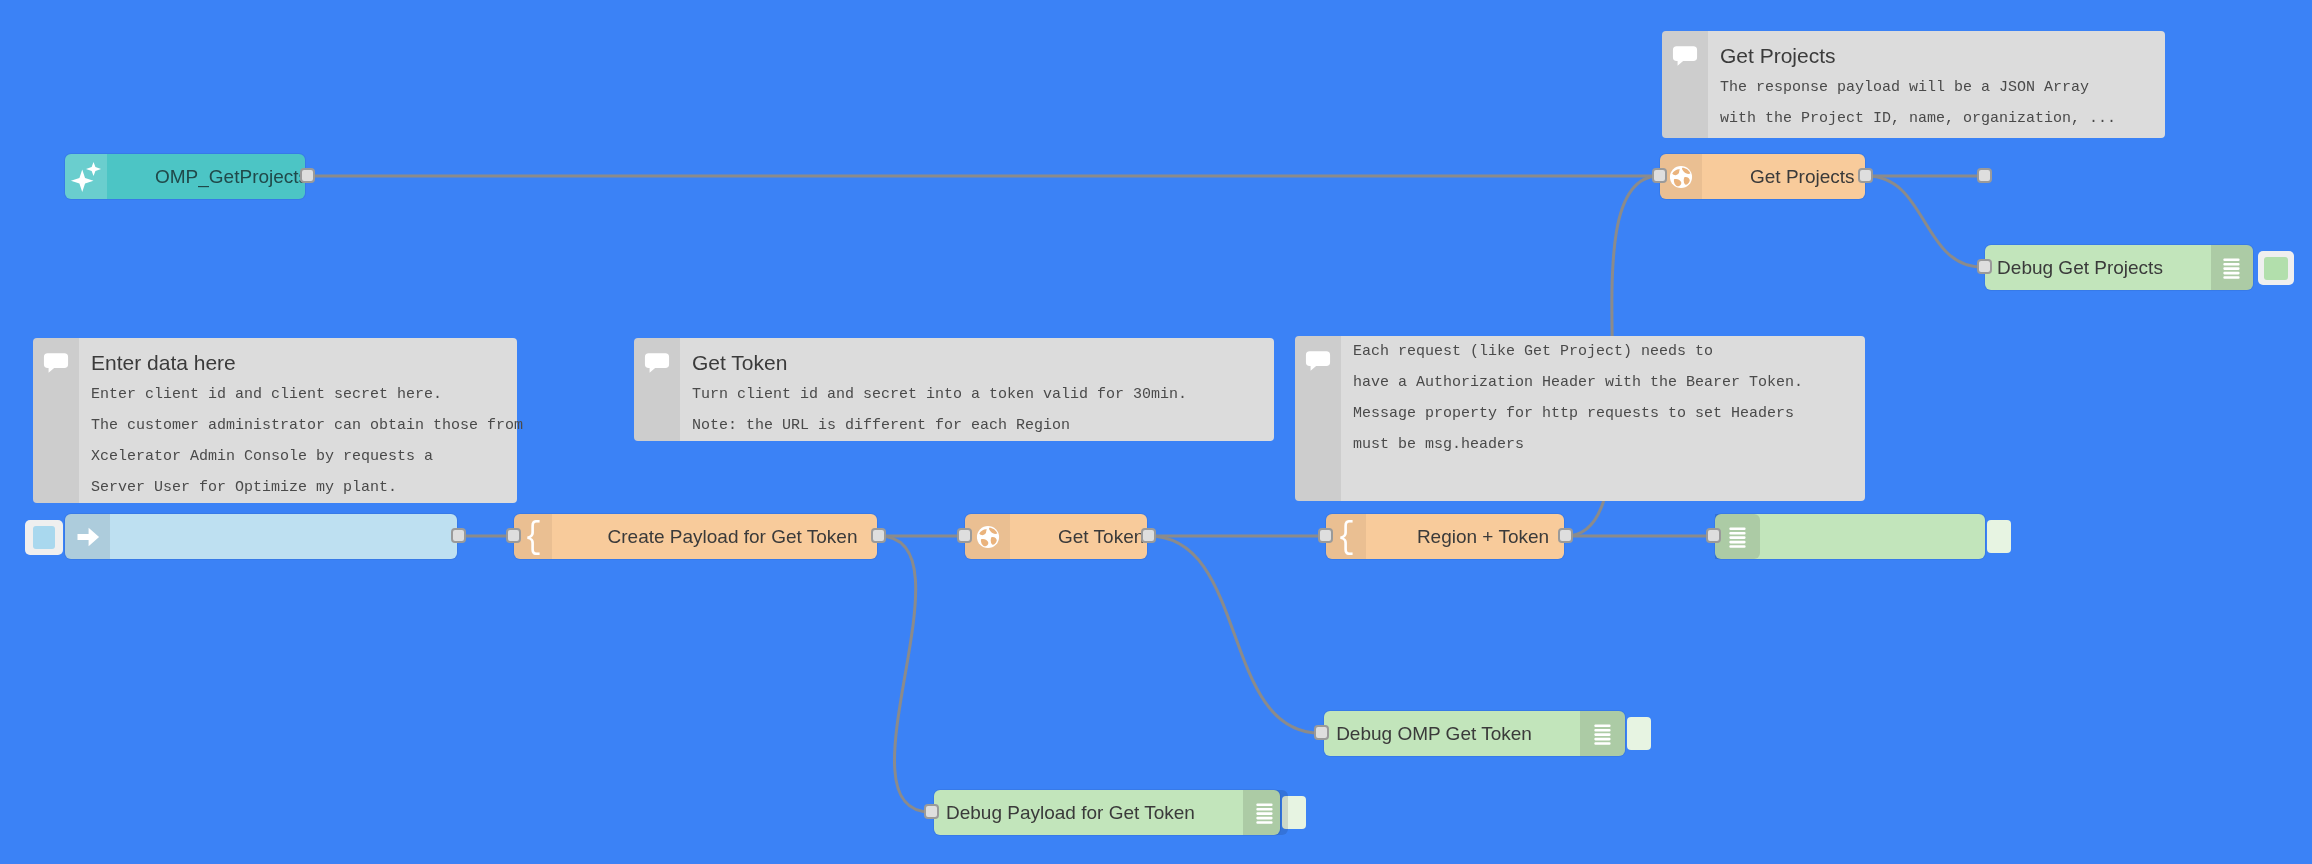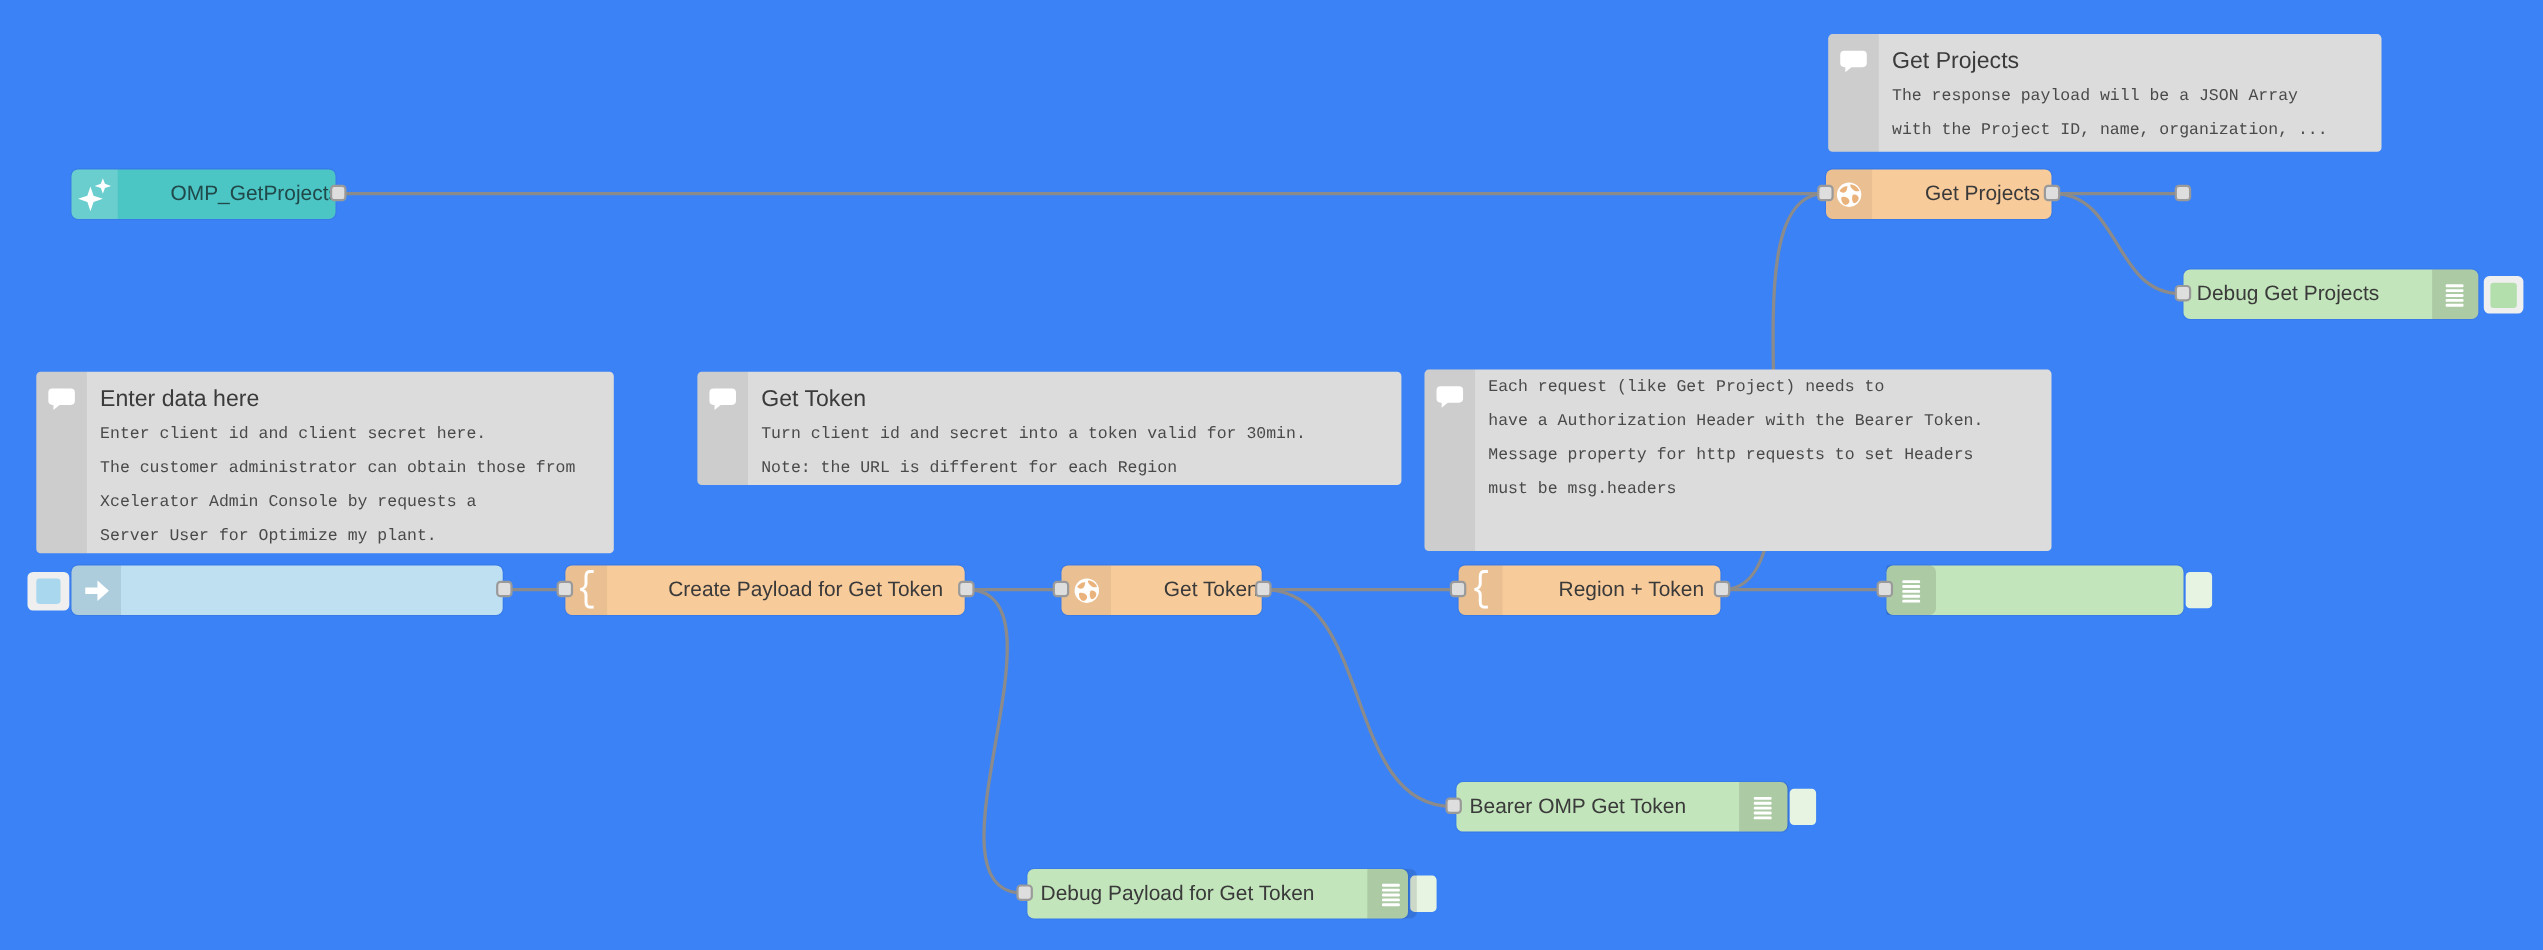--- a/index.html
+++ b/index.html
@@ -63,21 +63,21 @@
     <div class="cstrip">
       <svg class="icon-svg" width="26" height="23" viewBox="0 0 28 24">
           <path fill="#fff" d="M5 2 h18 a4 4 0 0 1 4 4 v8 a4 4 0 0 1 -4 4 h-11 l-6 5 v-5 h-1 a4 4 0 0 1 -4 -4 v-8 a4 4 0 0 1 4 -4 z"></path>
         </svg>
     </div>
     <div class="title">Get Projects</div>
     <div class="line">The response payload will be a JSON Array</div>
     <div class="line">with the Project ID, name, organization, ...</div>
   </div>
 
-  <div class="comment" style="left:33px;top:338px;width:525px;height:165px;">
+  <div class="comment" style="left:33px;top:338px;width:484px;height:165px;">
     <div class="cstrip">
       <svg class="icon-svg" width="26" height="23" viewBox="0 0 28 24">
           <path fill="#fff" d="M5 2 h18 a4 4 0 0 1 4 4 v8 a4 4 0 0 1 -4 4 h-11 l-6 5 v-5 h-1 a4 4 0 0 1 -4 -4 v-8 a4 4 0 0 1 4 -4 z"></path>
         </svg>
     </div>
     <div class="title">Enter data here</div>
     <div class="line">Enter client id and client secret here.</div>
     <div class="line">The customer administrator can obtain those from</div>
     <div class="line">Xcelerator Admin Console by requests a</div>
     <div class="line">Server User for Optimize my plant.</div>
@@ -196,21 +196,21 @@
             <rect x="4" y="11.4" width="15" height="2.4" rx="1"></rect>
             <rect x="4" y="15.5" width="15" height="2.4" rx="1"></rect>
             <rect x="4" y="19.6" width="15" height="2.4" rx="1"></rect>
           </g>
       </svg>
     </div>
   </div>
 
   <div class="tab-btn" style="left:1627px;top:717px;width:24px;height:33px;background:#e7f4e2;"></div>
   <div class="node green" style="left:1324px;top:711px;width:301px;">
-    <div class="label">Bearer OMP Get Token</div>
+    <div class="label">Debug OMP Get Token</div>
     <div class="strip right" style="flex-basis:45px;width:45px;">
       <svg class="icon-svg" width="26" height="28" viewBox="0 0 24 24">
         <g fill="#fff">
             <rect x="4" y="3.2" width="15" height="2.4" rx="1"></rect>
             <rect x="4" y="7.3" width="15" height="2.4" rx="1"></rect>
             <rect x="4" y="11.4" width="15" height="2.4" rx="1"></rect>
             <rect x="4" y="15.5" width="15" height="2.4" rx="1"></rect>
             <rect x="4" y="19.6" width="15" height="2.4" rx="1"></rect>
           </g>
       </svg>

